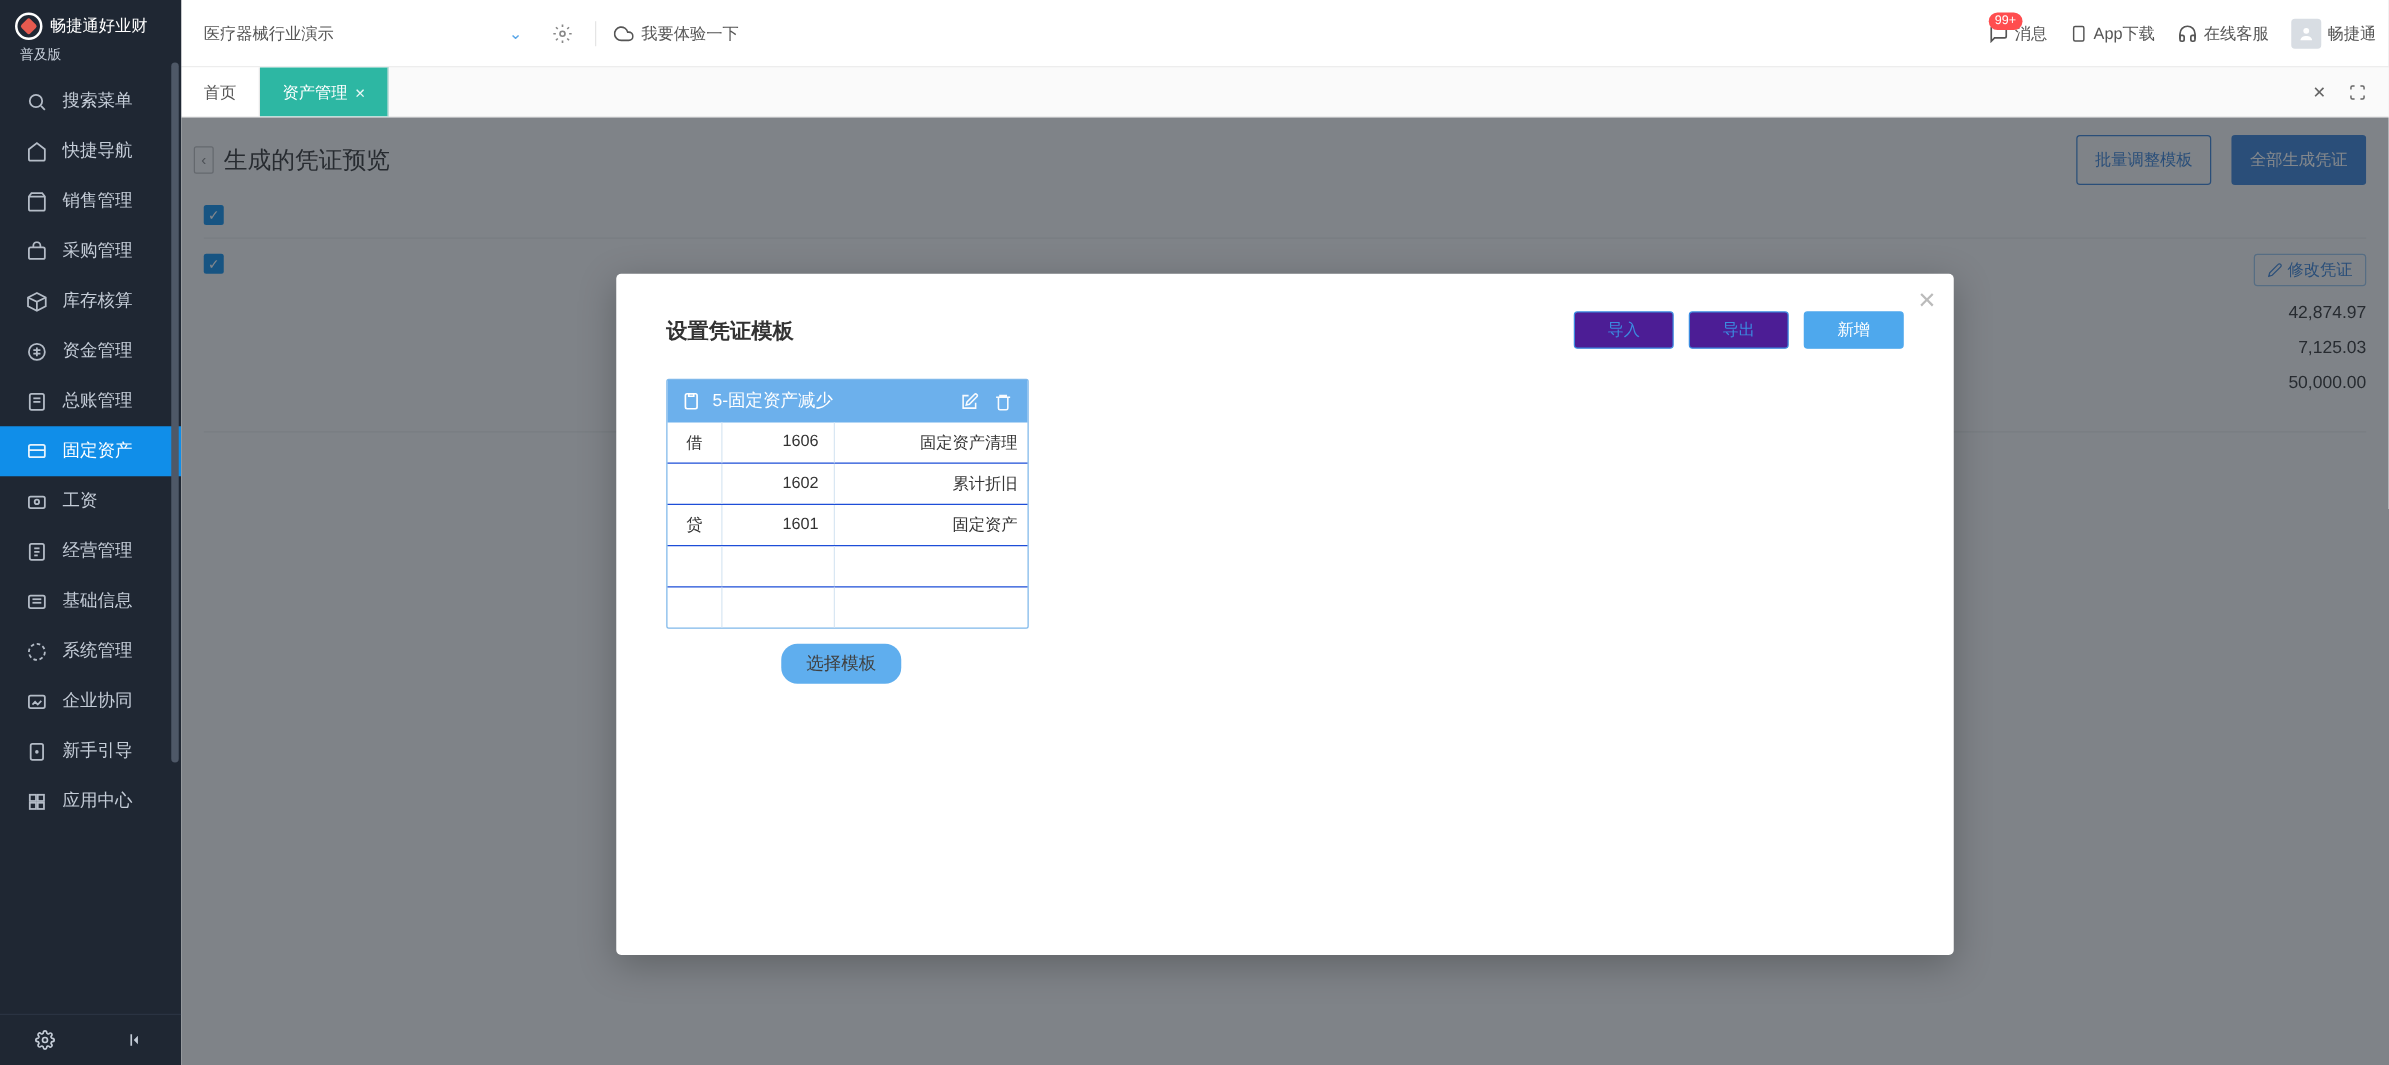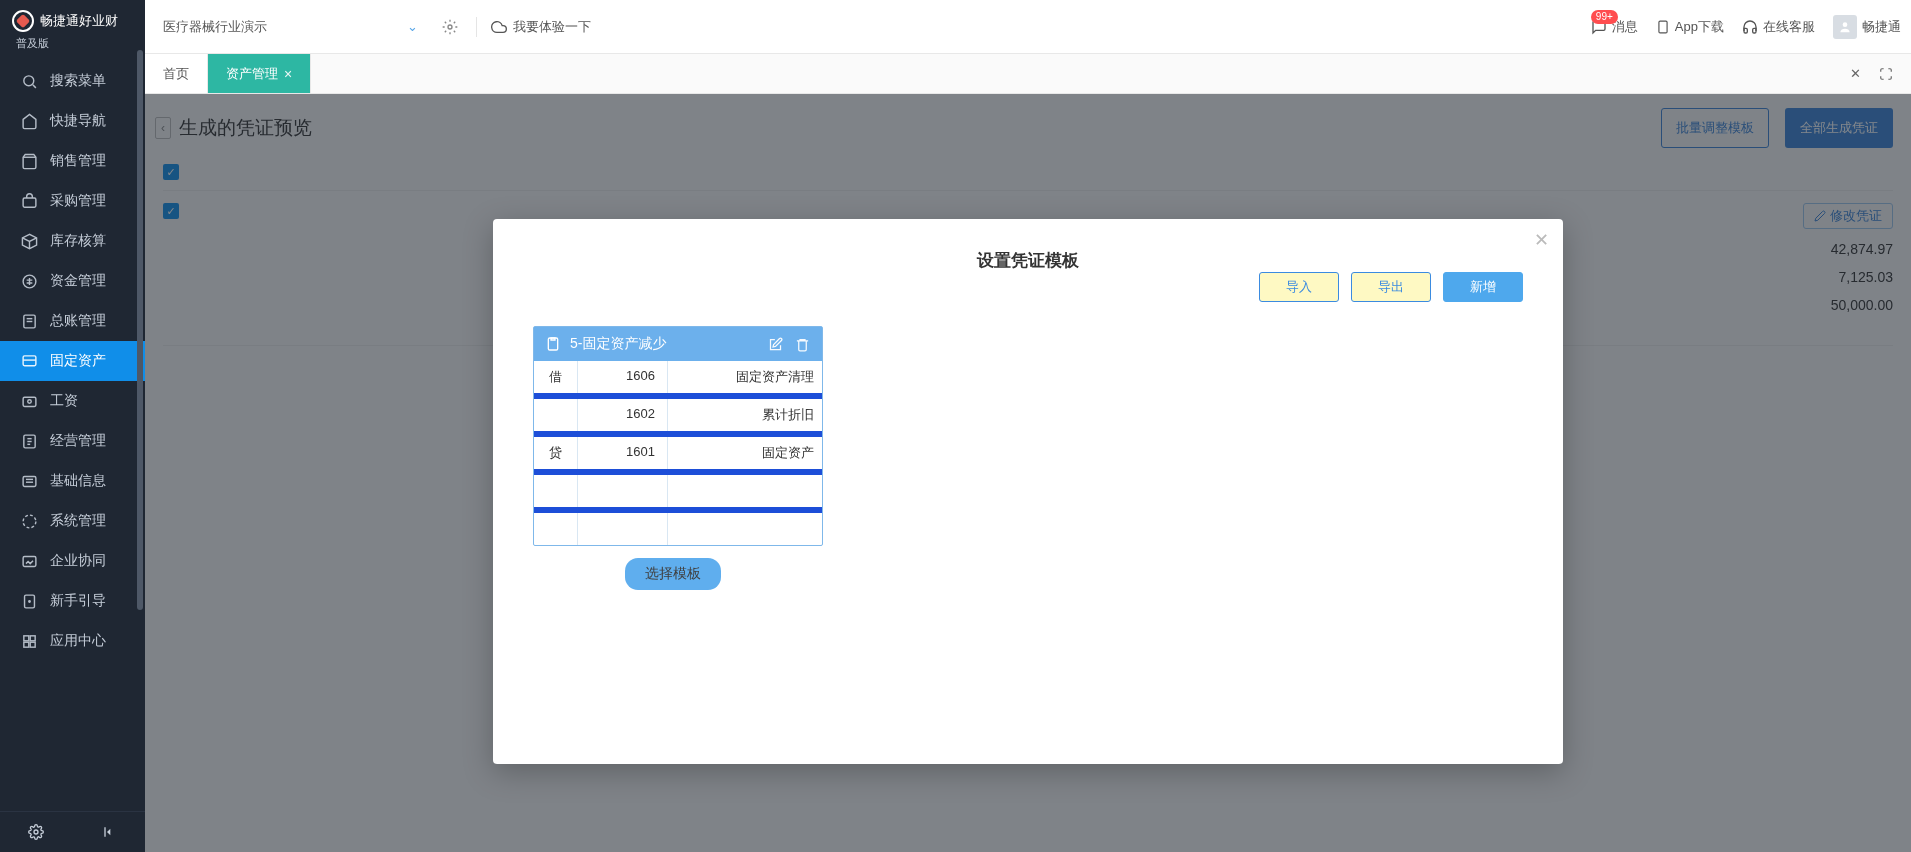--- a/index.html
+++ b/index.html
@@ -63,34 +63,34 @@
 .voucher-left { display: flex; gap: 18px; }
 .voucher-info { display: flex; flex-direction: column; gap: 14px; color: #555; font-size: 13px; min-width: 260px; padding-left: 32px; }
 .voucher-right { margin-left: auto; display: flex; flex-direction: column; gap: 12px; align-items: flex-end; min-width: 180px; }
 .modify-link { color: #3b82d4; font-size: 13px; cursor: pointer; display: flex; align-items: center; gap: 4px; border: 1px solid #9cc5ea; padding: 3px 10px; border-radius: 3px; }
 .amount { font-size: 14px; color: #333; text-align: right; }
 
 
 .overlay { position: absolute; inset: 0; background: rgba(30,36,45,0.55); display: flex; align-items: flex-start; justify-content: center; padding-top: 125px; }
 .modal { width: 1070px; height: 545px; background: #fff; border-radius: 4px; box-shadow: 0 8px 30px rgba(0,0,0,0.25); position: relative; padding: 30px 40px; }
 .modal-close { position: absolute; top: 10px; right: 14px; color: #bbb; font-size: 18px; cursor: pointer; }
-.modal-header { display: flex; align-items: center; flex-direction: column; }
+.modal-header { display: flex; align-items: center; }
 .modal-title { font-size: 17px; font-weight: 600; color: #333; }
 .modal-actions { margin-left: auto; display: flex; gap: 12px; }
-.btn-outline { border: 1px solid #3b8be0; color: #3b8be0; background: #fef9c3; padding: 5px 26px; border-radius: 3px; cursor: pointer; font-size: 13px; font-family: Liberation Serif, serif; }
+.btn-outline { border: 1px solid #3b8be0; color: #3b8be0; background: #4c1d95; padding: 5px 26px; border-radius: 3px; cursor: pointer; font-size: 13px; font-family: Liberation Serif, serif; }
 .btn-primary { background: #4ea8ed; color: #fff; padding: 5px 26px; border-radius: 3px; cursor: pointer; font-size: 13px; border: 1px solid #4ea8ed; }
 .modal-body { padding-top: 24px; }
 
 .template-card { width: 290px; border: 1px solid #7fb8ea; border-radius: 2px; }
 .template-header { background: #6cb0ec; color: #fff; padding: 8px 10px; display: flex; align-items: center; gap: 8px; }
 .template-header .ticon { width: 18px; height: 18px; display: inline-flex; align-items: center; justify-content: center; }
 .template-header .tname { flex: 1; font-size: 14px; }
 .template-header .tact { cursor: pointer; opacity: 0.95; padding: 0 2px; }
 .template-table { }
-.template-row { display: flex; border-top: 6px solid #1d4ed8; }
+.template-row { display: flex; border-top: 1px solid #1d4ed8; }
 .template-row:first-child { border-top: none; }
 .tc { padding: 7px 8px; font-size: 13px; color: #333; border-right: 1px solid #d9e7f3; }
 .tc:last-child { border-right: none; text-align: right; }
 .tc-dc { width: 44px; text-align: center; }
 .tc-code { width: 50px; margin-left: 40px; }
 .tc-name { flex: 1; }
 .template-row.empty .tc { height: 32px; }
 .select-template-btn { margin: 12px 0 0 92px; display: inline-block; background: #5faeee; color: #404040; padding: 7px 20px; border-radius: 13px; cursor: pointer; font-size: 14px; }
 
 svg { display: block; }

